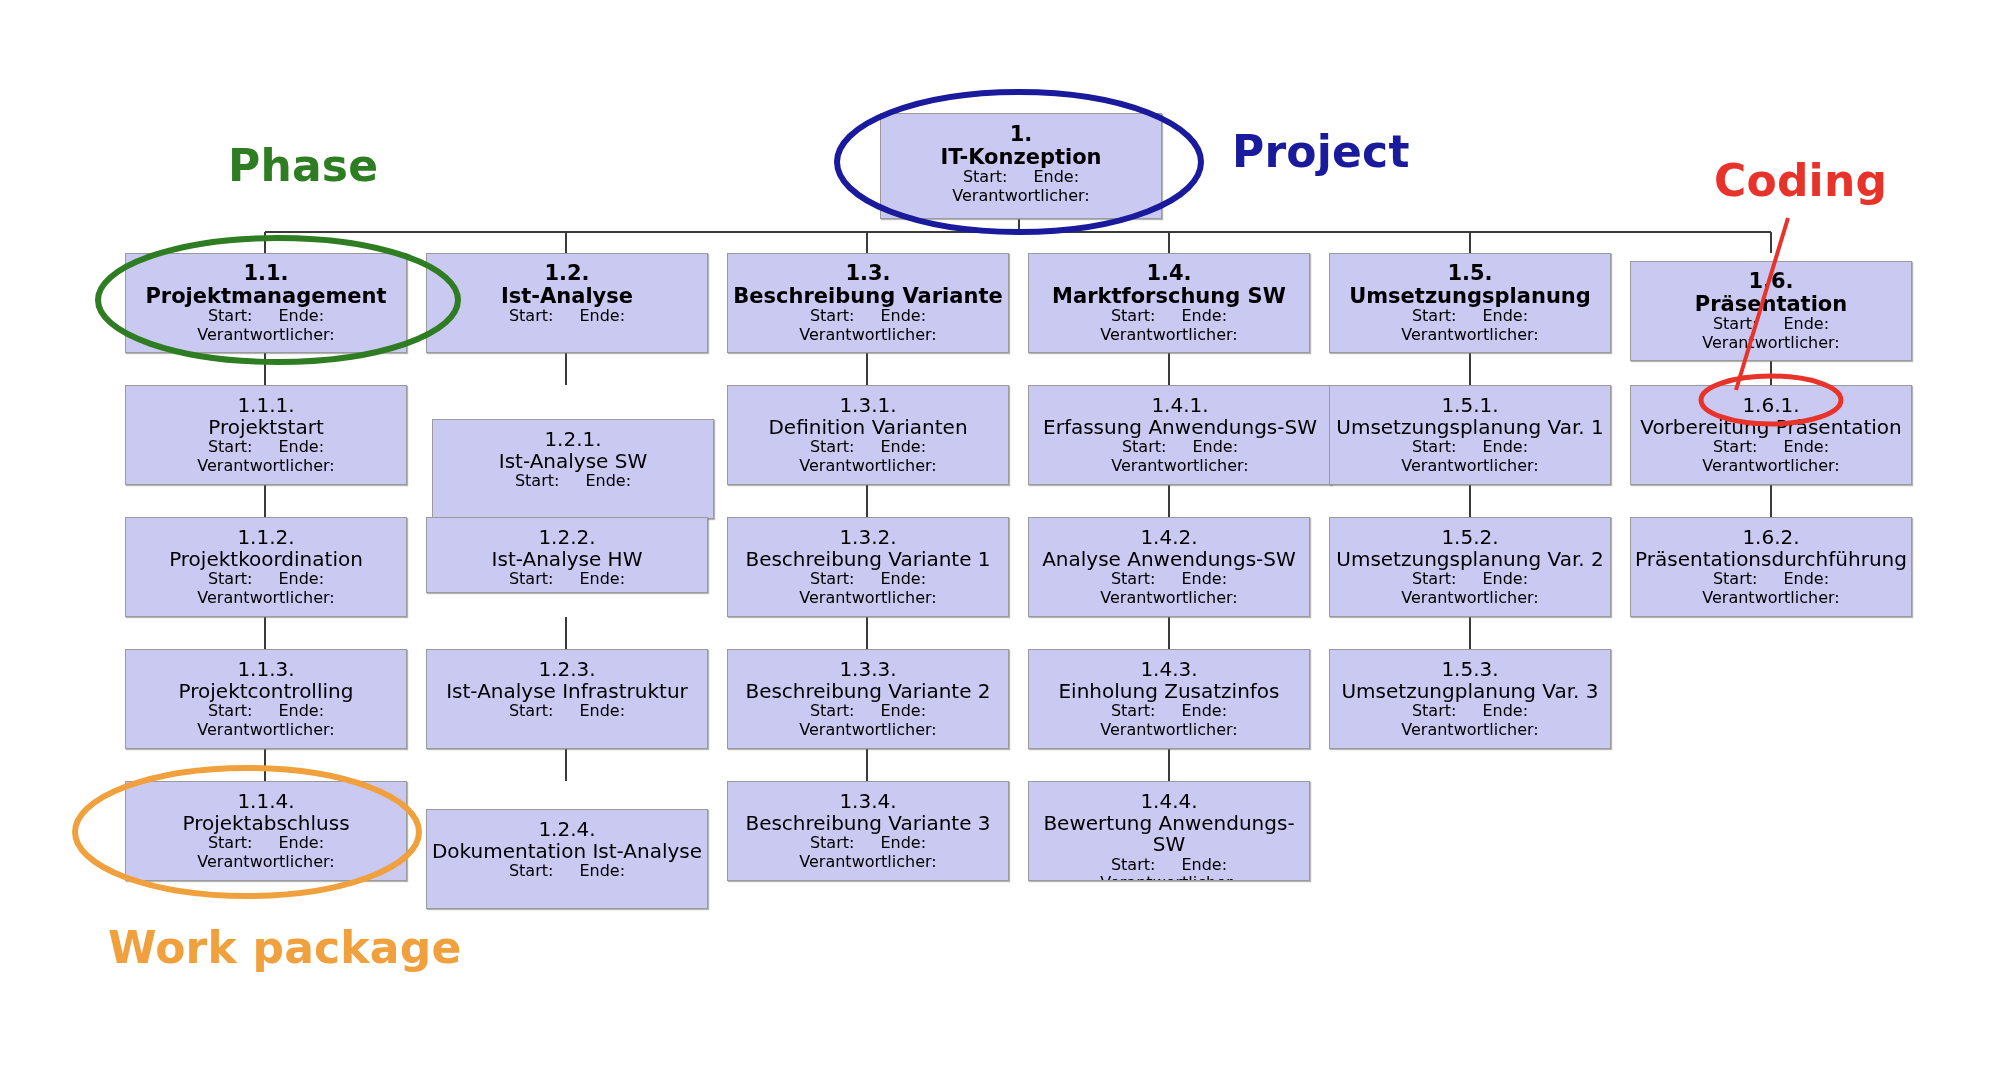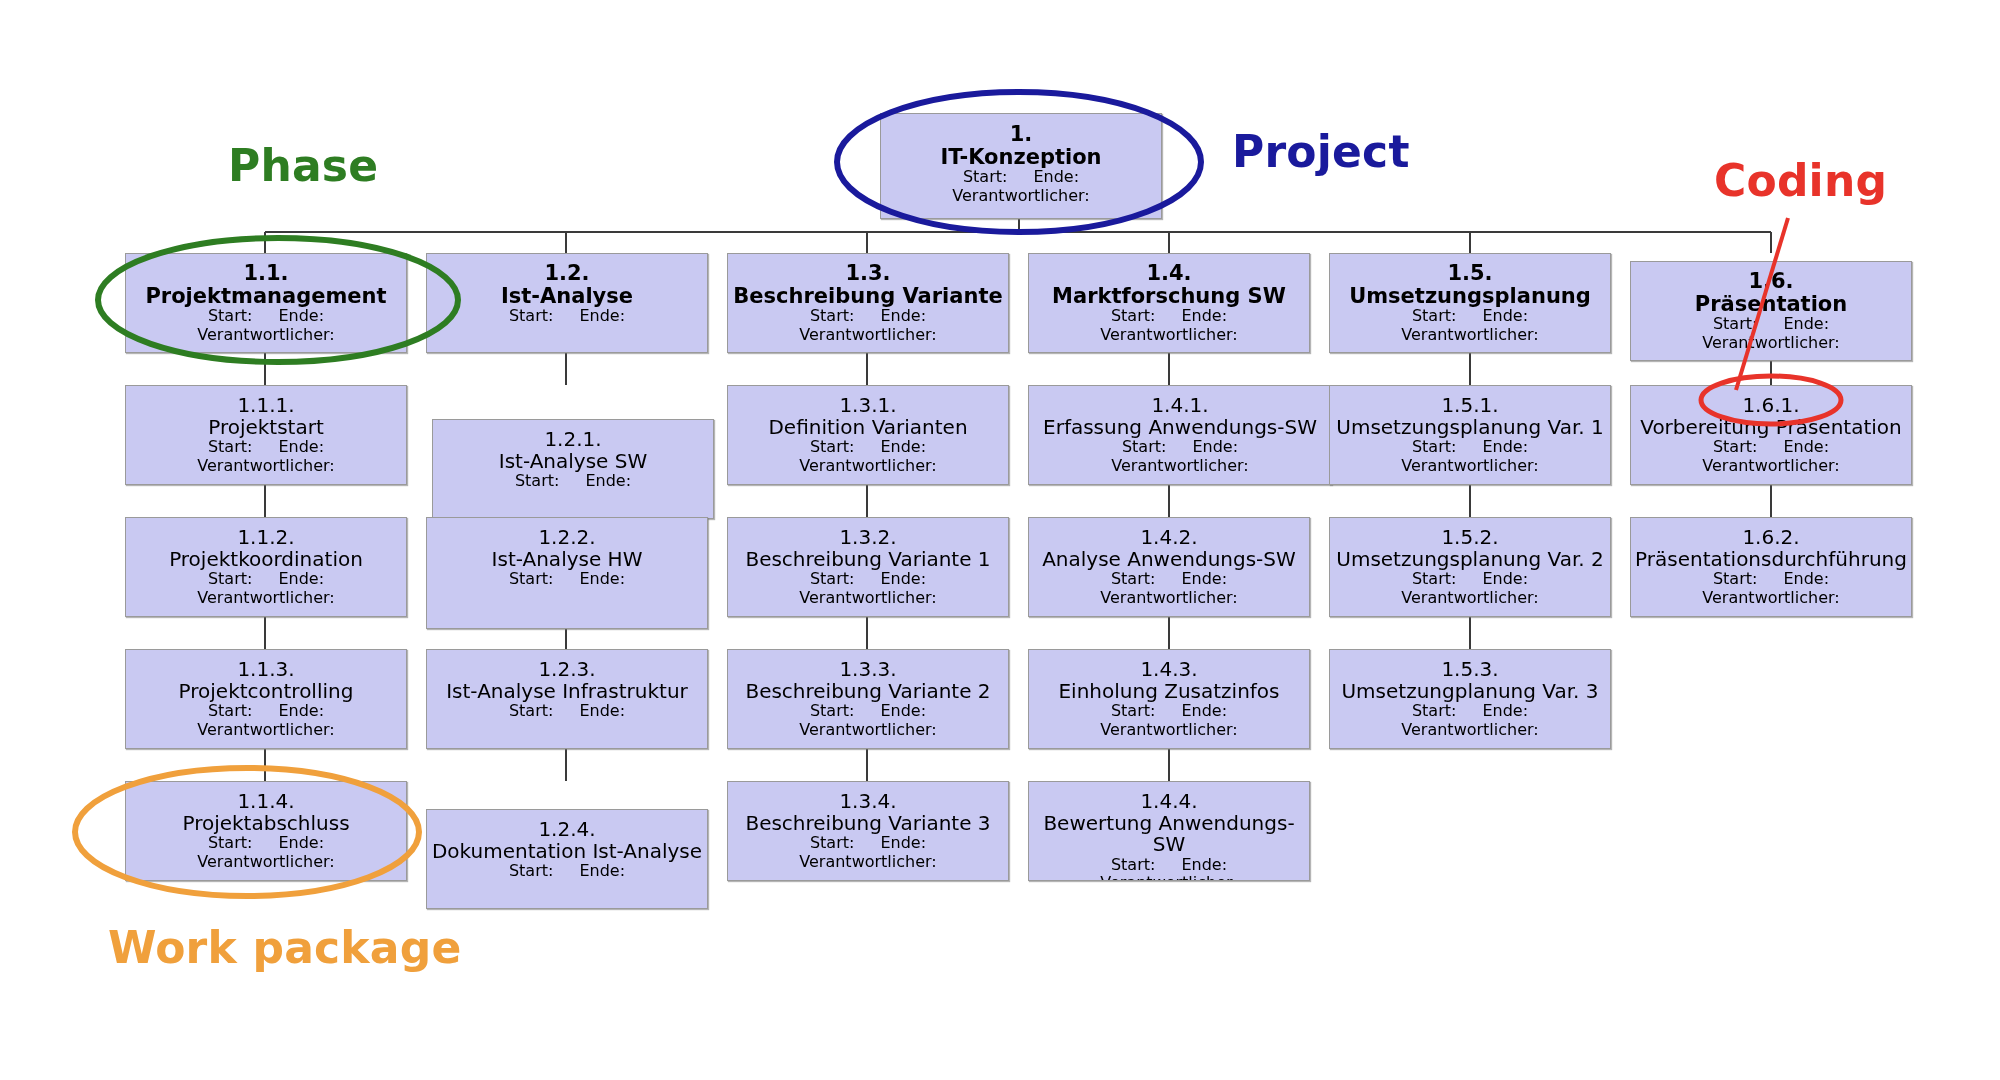--- a/index.html
+++ b/index.html
@@ -218,21 +218,21 @@
     <span class="meta"><span>Start:</span><span class="gap"></span><span>Ende:</span></span>
     <span class="meta">Verantwortlicher:</span>
   </div>
 
   <div class="node lvl-wp node-pad-wp" style="left:125px; top:517px; width:282px; height:100px;">
     <span class="wbs">1.1.2.</span>
     <span class="title">Projektkoordination</span>
     <span class="meta"><span>Start:</span><span class="gap"></span><span>Ende:</span></span>
     <span class="meta">Verantwortlicher:</span>
   </div>
-  <div class="node lvl-wp node-pad-wp" style="left:426px; top:517px; width:282px; height:112px;">
+  <div class="node lvl-wp node-pad-wp" style="left:426px; top:517px; width:282px; height:76px;">
     <span class="wbs">1.2.2.</span>
     <span class="title">Ist-Analyse HW</span>
     <span class="meta"><span>Start:</span><span class="gap"></span><span>Ende:</span></span>
     <span class="meta"></span>
   </div>
   <div class="node lvl-wp node-pad-wp" style="left:727px; top:517px; width:282px; height:100px;">
     <span class="wbs">1.3.2.</span>
     <span class="title">Beschreibung Variante 1</span>
     <span class="meta"><span>Start:</span><span class="gap"></span><span>Ende:</span></span>
     <span class="meta">Verantwortlicher:</span>

